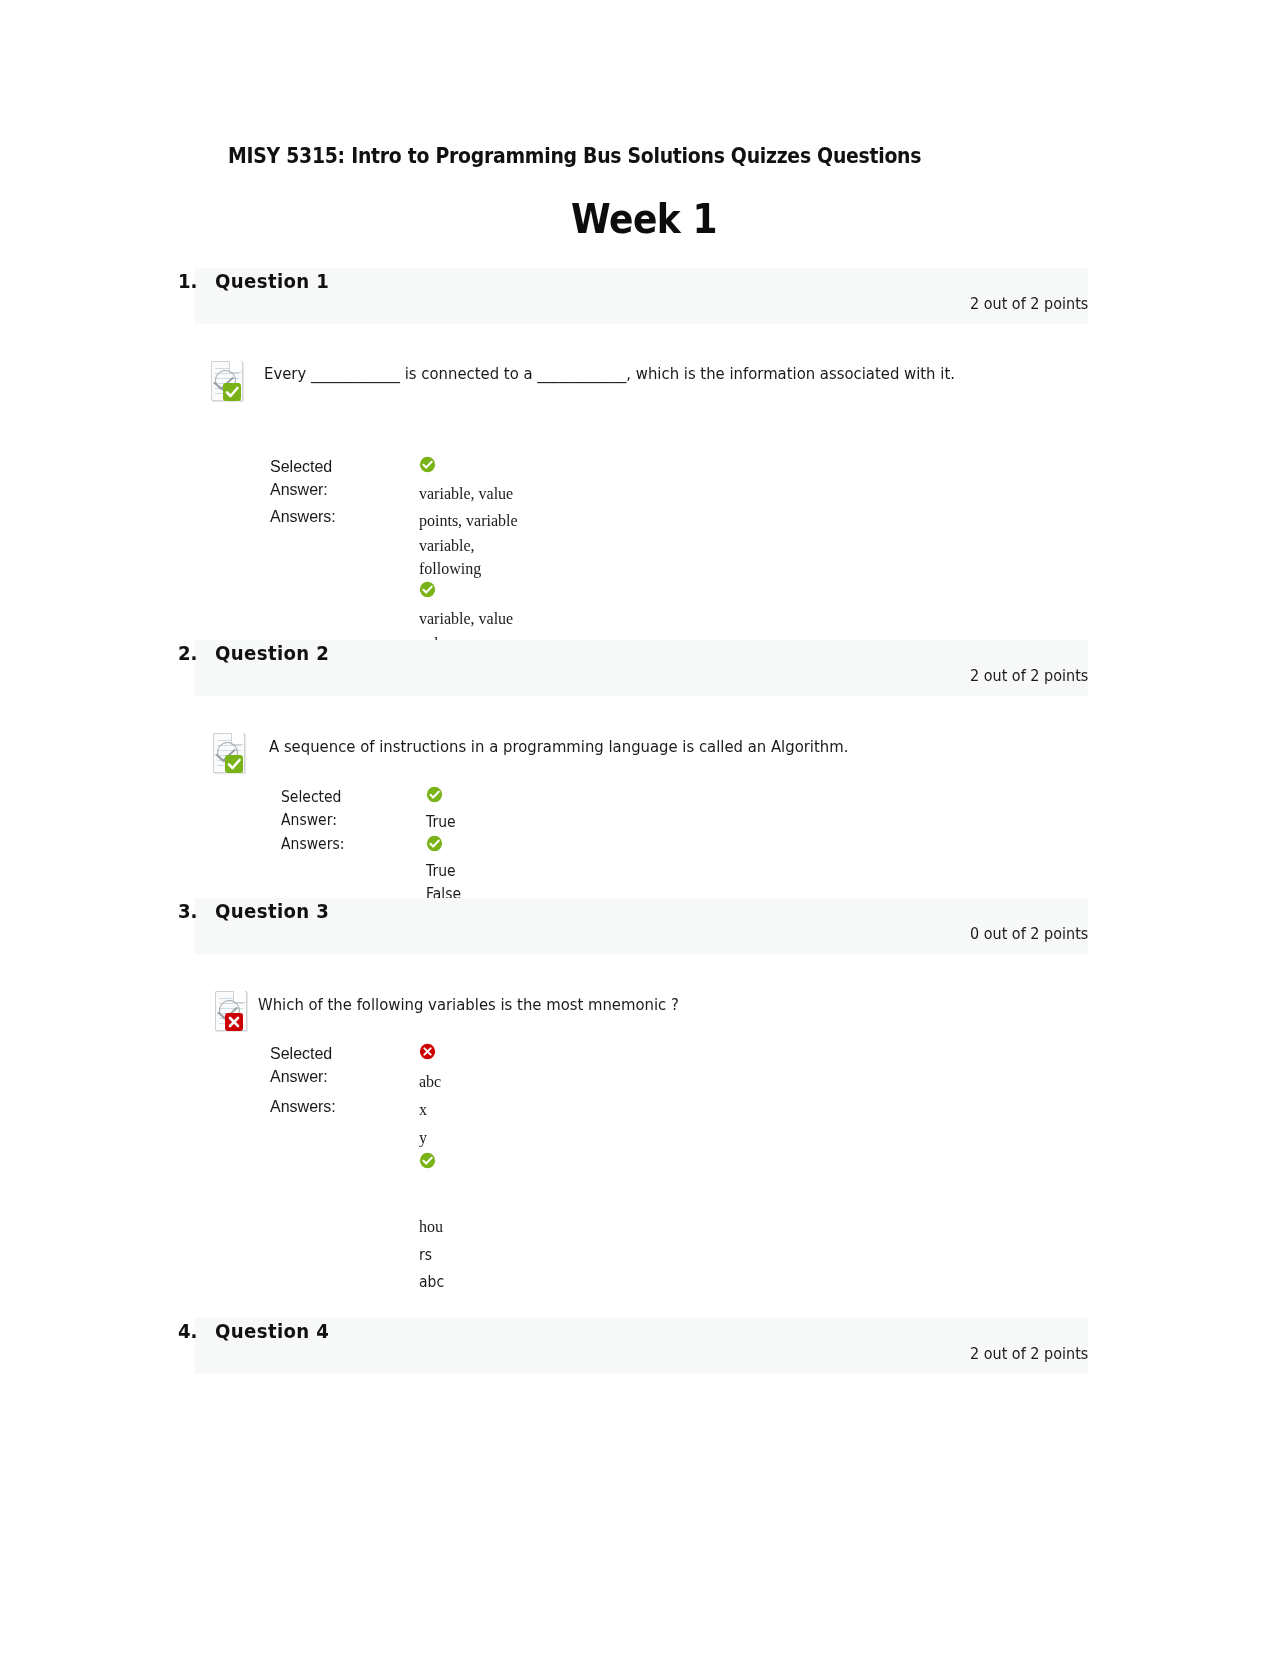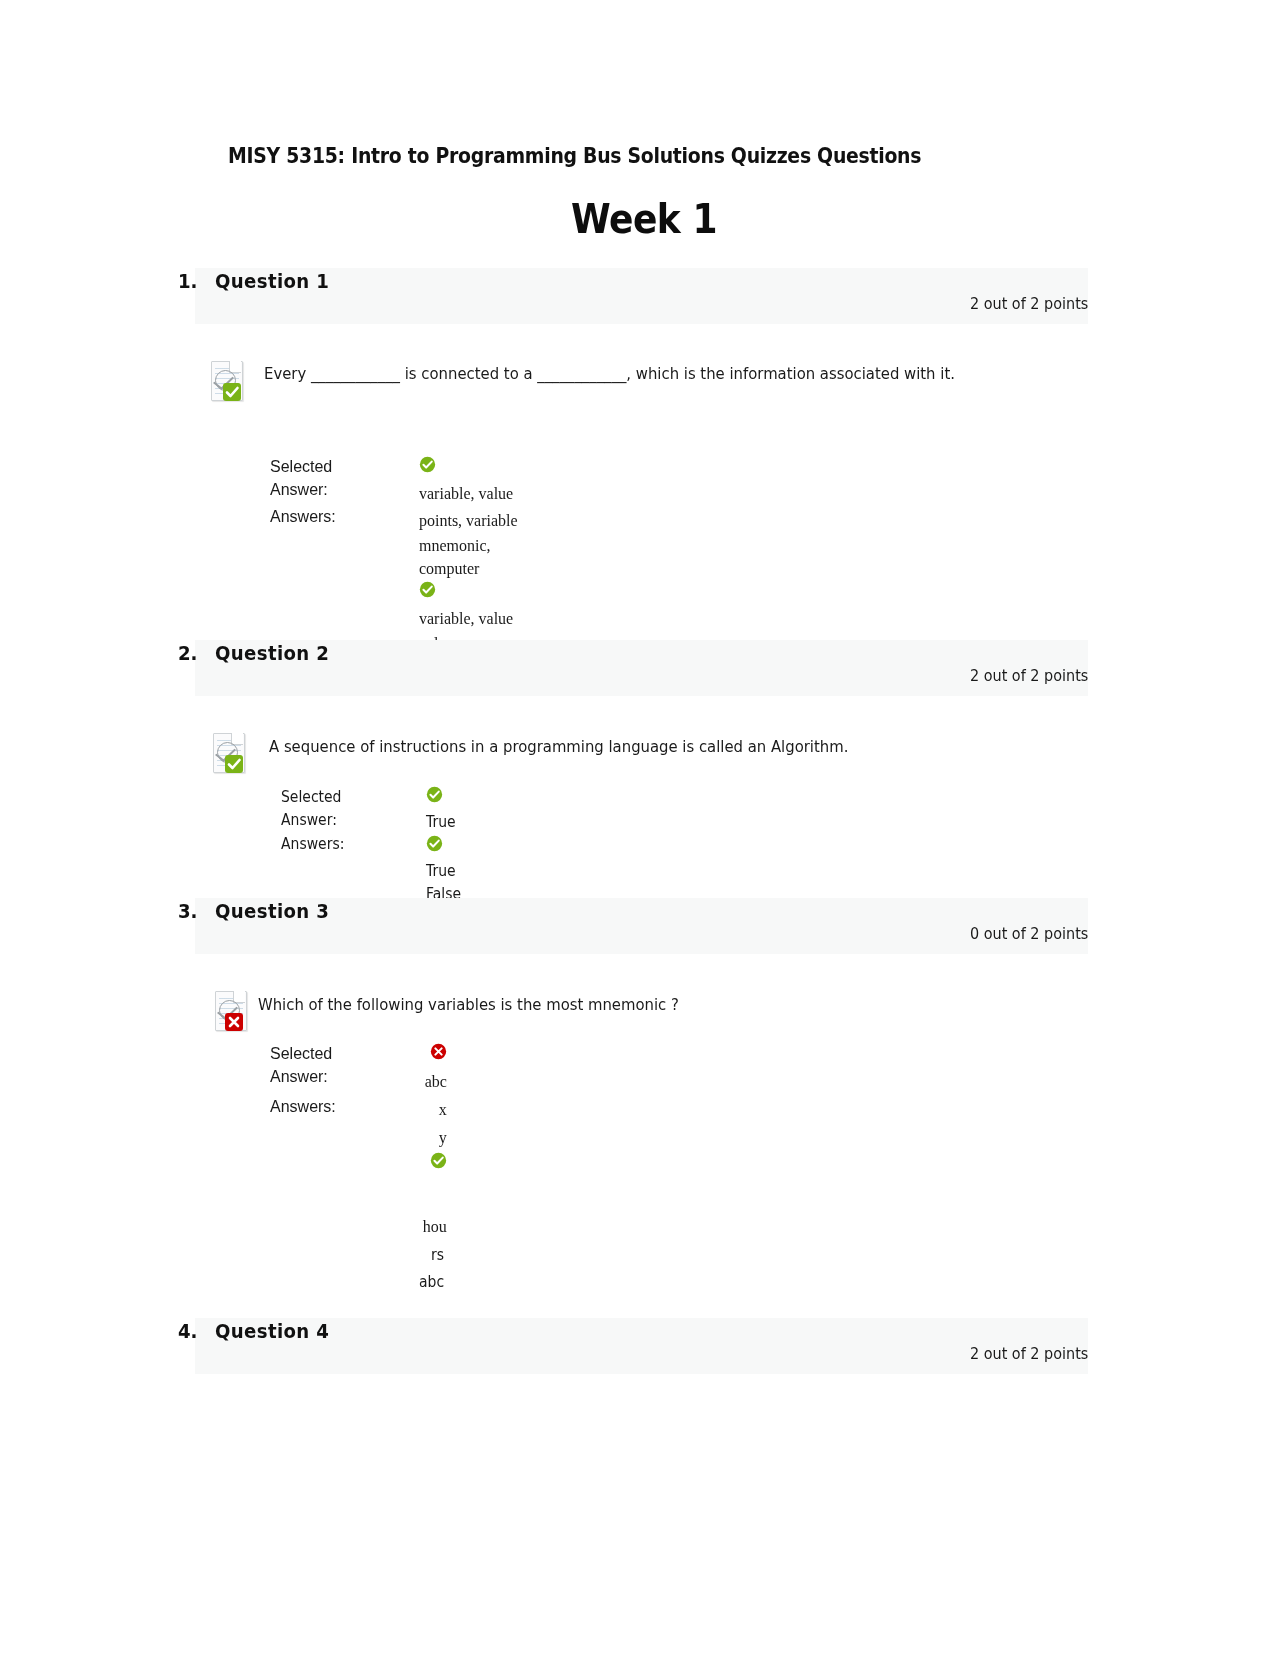--- a/index.html
+++ b/index.html
@@ -241,22 +241,22 @@
         <div class="ans-line icon-line">
           <span class="badge-ok">
             <svg viewBox="0 0 20 20">
                 <circle cx="10" cy="10" r="9" fill="#7ab317"></circle>
                 <path d="M5.2 10.4 L8.4 13.6 L15 6.6" fill="none" stroke="#ffffff" stroke-width="2.4" stroke-linecap="round" stroke-linejoin="round"></path>
               </svg>
           </span>
         </div>
         <div class="ans-line">variable, value</div>
         <div class="ans-line">points, variable</div>
-        <div class="ans-line" style="line-height:23px;">mnemonic,</div>
-        <div class="ans-line" style="line-height:24px;">computer</div>
+        <div class="ans-line" style="line-height:23px;">variable,</div>
+        <div class="ans-line" style="line-height:24px;">following</div>
         <div class="ans-line icon-line">
           <span class="badge-ok">
             <svg viewBox="0 0 20 20">
                 <circle cx="10" cy="10" r="9" fill="#7ab317"></circle>
                 <path d="M5.2 10.4 L8.4 13.6 L15 6.6" fill="none" stroke="#ffffff" stroke-width="2.4" stroke-linecap="round" stroke-linejoin="round"></path>
               </svg>
           </span>
         </div>
         <div class="ans-line">variable, value</div>
         <div class="ans-line" style="line-height:23px;">value, program</div>
@@ -337,21 +337,21 @@
     </div>
     <div class="q-text" style="left:250px; top:993px; width:940px;">Which of the following variables is the most mnemonic ?</div>
 
     <div class="ans-block">
       <div class="ans-label" style="left:262px; top:1043px;">
         <span>Selected</span><br>
         <span>Answer:</span>
       </div>
       <div class="ans-label" style="left:262px; top:1096px;">Answers:</div>
 
-      <div class="ans-col" style="left:411px; top:1043px;text-align:right;">
+      <div class="ans-col" style="left:411px; top:1043px;">
         <div class="ans-line icon-line">
           <span class="badge-bad">
             <svg viewBox="0 0 20 20">
                 <circle cx="10" cy="10" r="9" fill="#cc0000"></circle>
                 <path d="M6.3 6.3 L13.7 13.7 M13.7 6.3 L6.3 13.7" fill="none" stroke="#ffffff" stroke-width="2.4" stroke-linecap="round"></path>
               </svg>
           </span>
         </div>
         <div class="ans-line" style="line-height:29px;">abc</div>
         <div class="ans-line" style="line-height:28px;">x</div>

